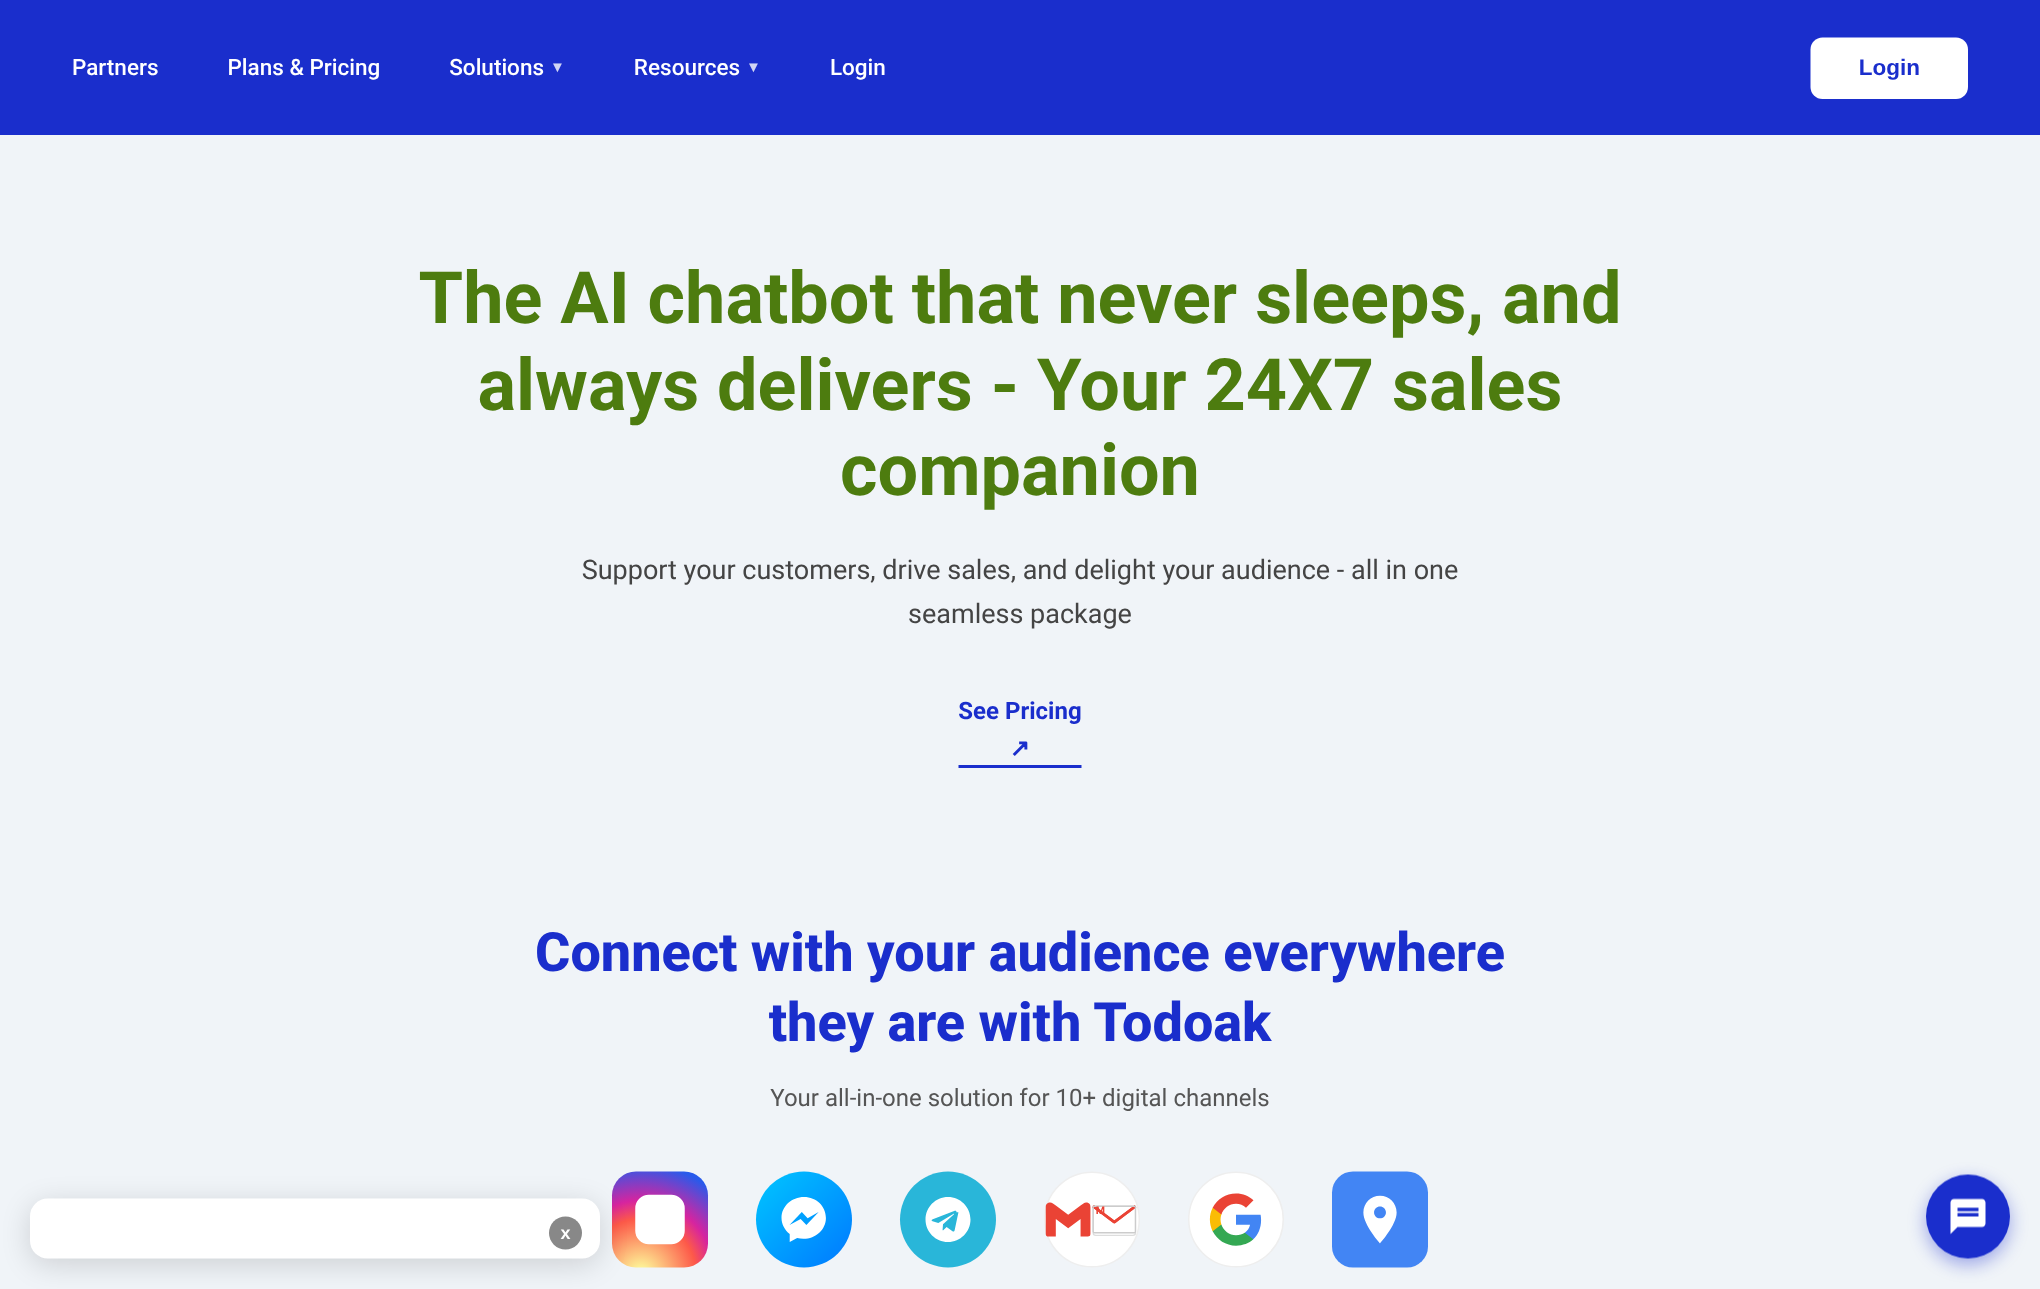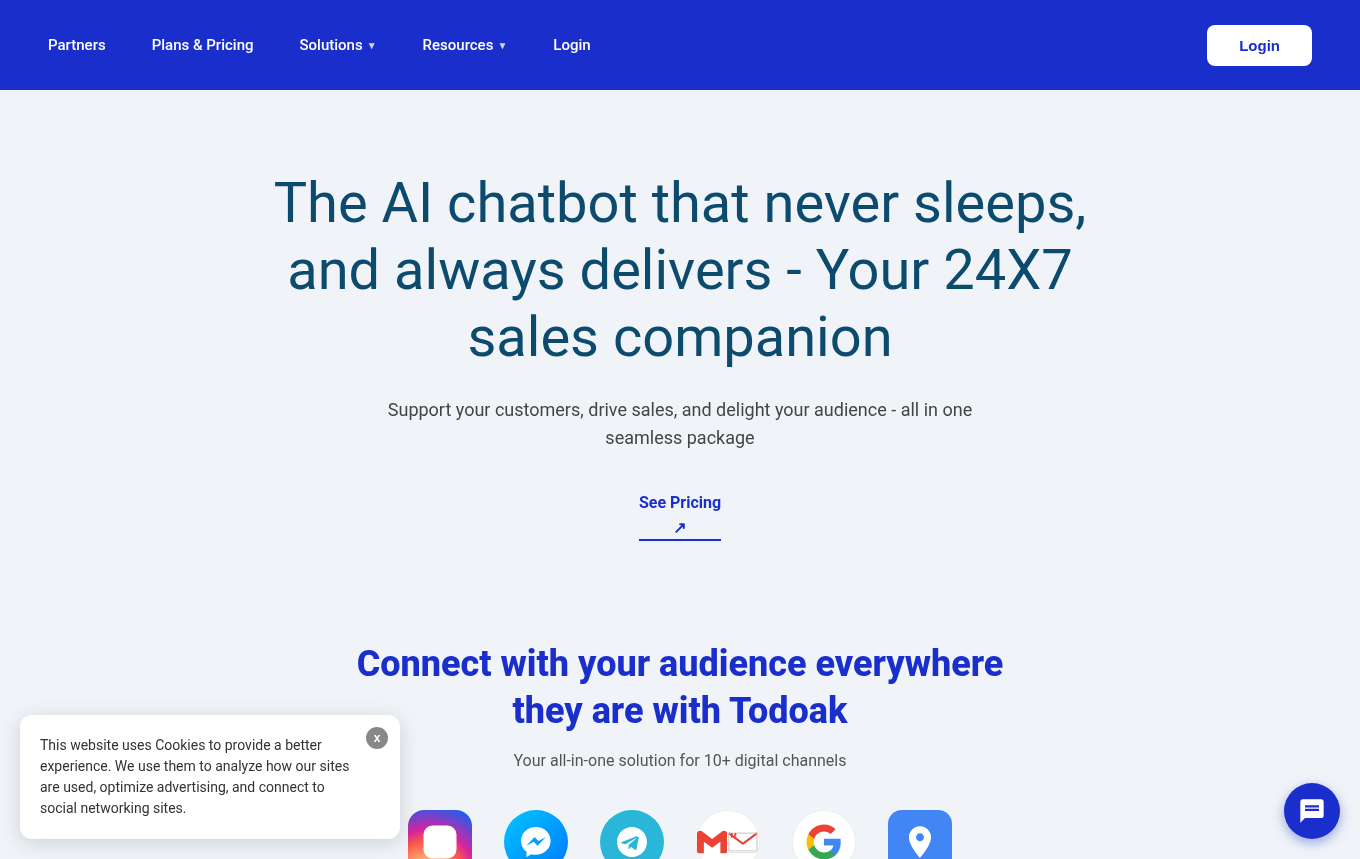--- a/index.html
+++ b/index.html
@@ -64,23 +64,23 @@
       cursor: pointer;
     }
 
     
     .hero {
       background: #f0f4f8;
       text-align: center;
       padding: 80px 48px 40px;
     }
     .hero-title {
-      color: #0c4a6e;
-      font-size: 56px;
-      font-weight: 400;
+      color: #4d7c0f;
+      font-size: 48px;
+      font-weight: 700;
       line-height: 1.2;
       max-width: 900px;
       margin: 0 auto 24px;
     }
     .hero-subtitle {
       color: #444;
       font-size: 18px;
       line-height: 1.6;
       max-width: 600px;
       margin: 0 auto 40px;
@@ -326,21 +326,20 @@
     <div class="gb-icon">
       <svg viewBox="0 0 24 24" width="38" height="38" fill="white">
         <path d="M12 2C8.13 2 5 5.13 5 9c0 5.25 7 13 7 13s7-7.75 7-13c0-3.87-3.13-7-7-7zm0 9.5c-1.38 0-2.5-1.12-2.5-2.5s1.12-2.5 2.5-2.5 2.5 1.12 2.5 2.5-1.12 2.5-2.5 2.5z"></path>
       </svg>
     </div>
   </div>
 
 </section>
 
 <div class="cookie-banner">
-  <p class="cookie-text">This website uses Cookies to provide a better experience. We use them to analyze how our sites are used, optimize advertising, and connect to social networking sites.</p>
   <button class="cookie-close">x</button>
 </div>
 
 <div class="chat-button">
   <svg viewBox="0 0 24 24">
     <path d="M20 2H4c-1.1 0-2 .9-2 2v18l4-4h14c1.1 0 2-.9 2-2V4c0-1.1-.9-2-2-2zm-2 10H6v-2h12v2zm0-3H6V7h12v2z"></path>
   </svg>
 </div>
 
 </body></html>

